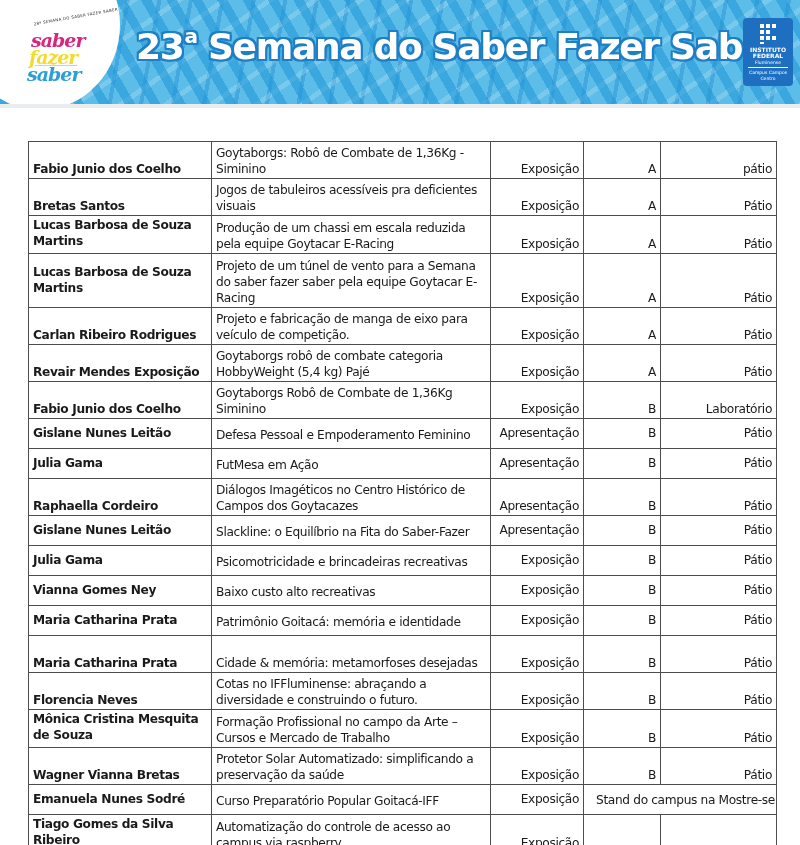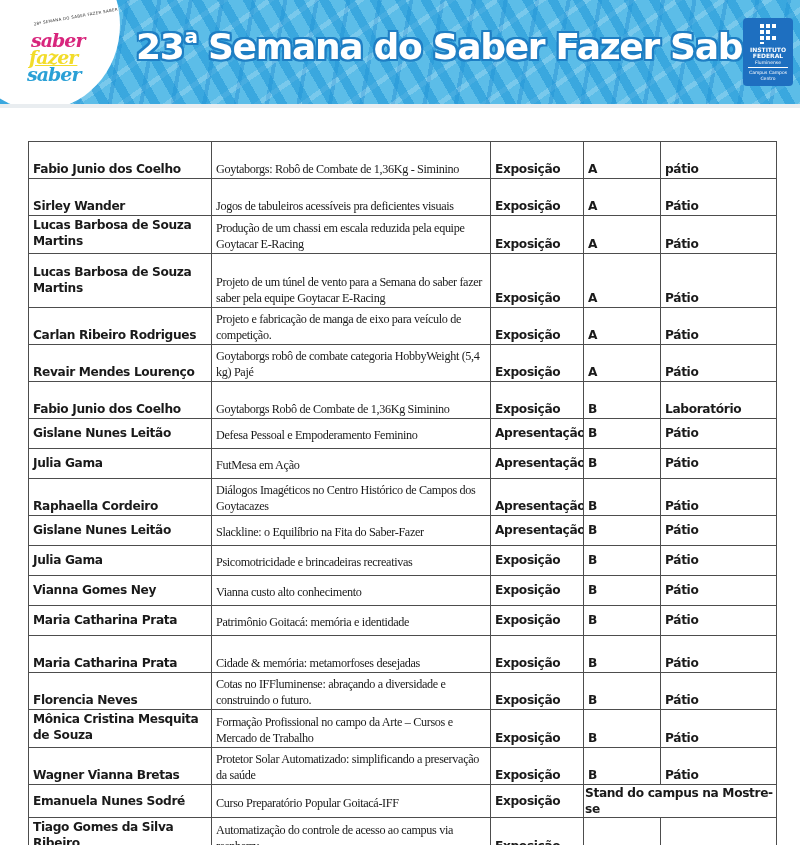--- a/index.html
+++ b/index.html
@@ -42,23 +42,23 @@
   .if-rule { position: absolute; left: 5px; right: 5px; top: 49px; height: 1px; background: #fff; }
   .if-l4 { font-size: 4.5px; position: absolute; left: 0; right: 0; top: 52px; line-height: 5px; }
   .if-l5 { font-size: 4.5px; position: absolute; left: 0; right: 0; top: 58px; line-height: 5px; }
 
   
   table.sched { position: absolute; left: 28px; top: 141px; border-collapse: collapse; table-layout: fixed;
     width: 748px; font-family: "DejaVu Sans", sans-serif; font-size: 12.2px; letter-spacing: -0.35px; color: #1a1a1a; }
   table.sched td { border: 1.5px solid #4d4d4d; padding: 0 4px 1px 4px; line-height: 16px; vertical-align: bottom;
     overflow: hidden; }
   col.c1 { width: 183px; } col.c2 { width: 279px; } col.c3 { width: 93px; } col.c4 { width: 77px; } col.c5 { width: 116px; }
-  td.ctr { text-align: left; font-weight: bold; }
+  td.ctr { text-align: right; }
   td.name { vertical-align: bottom; font-weight: bold; }
-  td.title-cell { vertical-align: top; padding-top: 1px; font-family: Liberation Serif, serif; }
+  td.title-cell { vertical-align: top; padding-top: 1px; }
   tr.h2 td { height: 35px; }
   tr.h3 td { height: 52px; }
   tr.h1 td { height: 24px; vertical-align: middle; }
   tr.h1 td.title-cell { vertical-align: middle; padding-top: 4px; }
   td.name.top { vertical-align: top; padding-top: 1px; }
 </style>
 </head>
 <body>
 
 <div class="banner">
@@ -102,21 +102,21 @@
     </colgroup>
   <tbody>
     <tr class="h2">
       <td class="name">Fabio Junio dos Coelho</td>
       <td class="title-cell">Goytaborgs: Robô de Combate de 1,36Kg - Siminino</td>
       <td class="ctr">Exposição</td>
       <td class="ctr">A</td>
       <td class="ctr">pátio</td>
     </tr>
     <tr class="h2">
-      <td class="name">Sirley Wander</td>
+      <td class="name">Bretas Santos</td>
       <td class="title-cell">Jogos de tabuleiros acessíveis pra deficientes visuais</td>
       <td class="ctr">Exposição</td>
       <td class="ctr">A</td>
       <td class="ctr">Pátio</td>
     </tr>
     <tr class="h2">
       <td class="name top">Lucas Barbosa de Souza Martins</td>
       <td class="title-cell">Produção de um chassi em escala reduzida pela equipe Goytacar E-Racing</td>
       <td class="ctr">Exposição</td>
       <td class="ctr">A</td>
@@ -130,21 +130,21 @@
       <td class="ctr">Pátio</td>
     </tr>
     <tr class="h2">
       <td class="name">Carlan Ribeiro Rodrigues</td>
       <td class="title-cell">Projeto e fabricação de manga de eixo para veículo de competição.</td>
       <td class="ctr">Exposição</td>
       <td class="ctr">A</td>
       <td class="ctr">Pátio</td>
     </tr>
     <tr class="h2">
-      <td class="name">Revair Mendes Lourenço</td>
+      <td class="name">Revair Mendes Exposição</td>
       <td class="title-cell">Goytaborgs robô de combate categoria HobbyWeight (5,4 kg) Pajé</td>
       <td class="ctr">Exposição</td>
       <td class="ctr">A</td>
       <td class="ctr">Pátio</td>
     </tr>
     <tr class="h2">
       <td class="name">Fabio Junio dos Coelho</td>
       <td class="title-cell">Goytaborgs Robô de Combate de 1,36Kg Siminino</td>
       <td class="ctr">Exposição</td>
       <td class="ctr">B</td>
@@ -180,21 +180,21 @@
     </tr>
     <tr class="h1">
       <td class="name">Julia Gama</td>
       <td class="title-cell">Psicomotricidade e brincadeiras recreativas</td>
       <td class="ctr">Exposição</td>
       <td class="ctr">B</td>
       <td class="ctr">Pátio</td>
     </tr>
     <tr class="h1">
       <td class="name">Vianna Gomes Ney</td>
-      <td class="title-cell">Vianna custo alto conhecimento</td>
+      <td class="title-cell">Baixo custo alto recreativas</td>
       <td class="ctr">Exposição</td>
       <td class="ctr">B</td>
       <td class="ctr">Pátio</td>
     </tr>
     <tr class="h1">
       <td class="name">Maria Catharina Prata</td>
       <td class="title-cell">Patrimônio Goitacá: memória e identidade</td>
       <td class="ctr">Exposição</td>
       <td class="ctr">B</td>
       <td class="ctr">Pátio</td>

